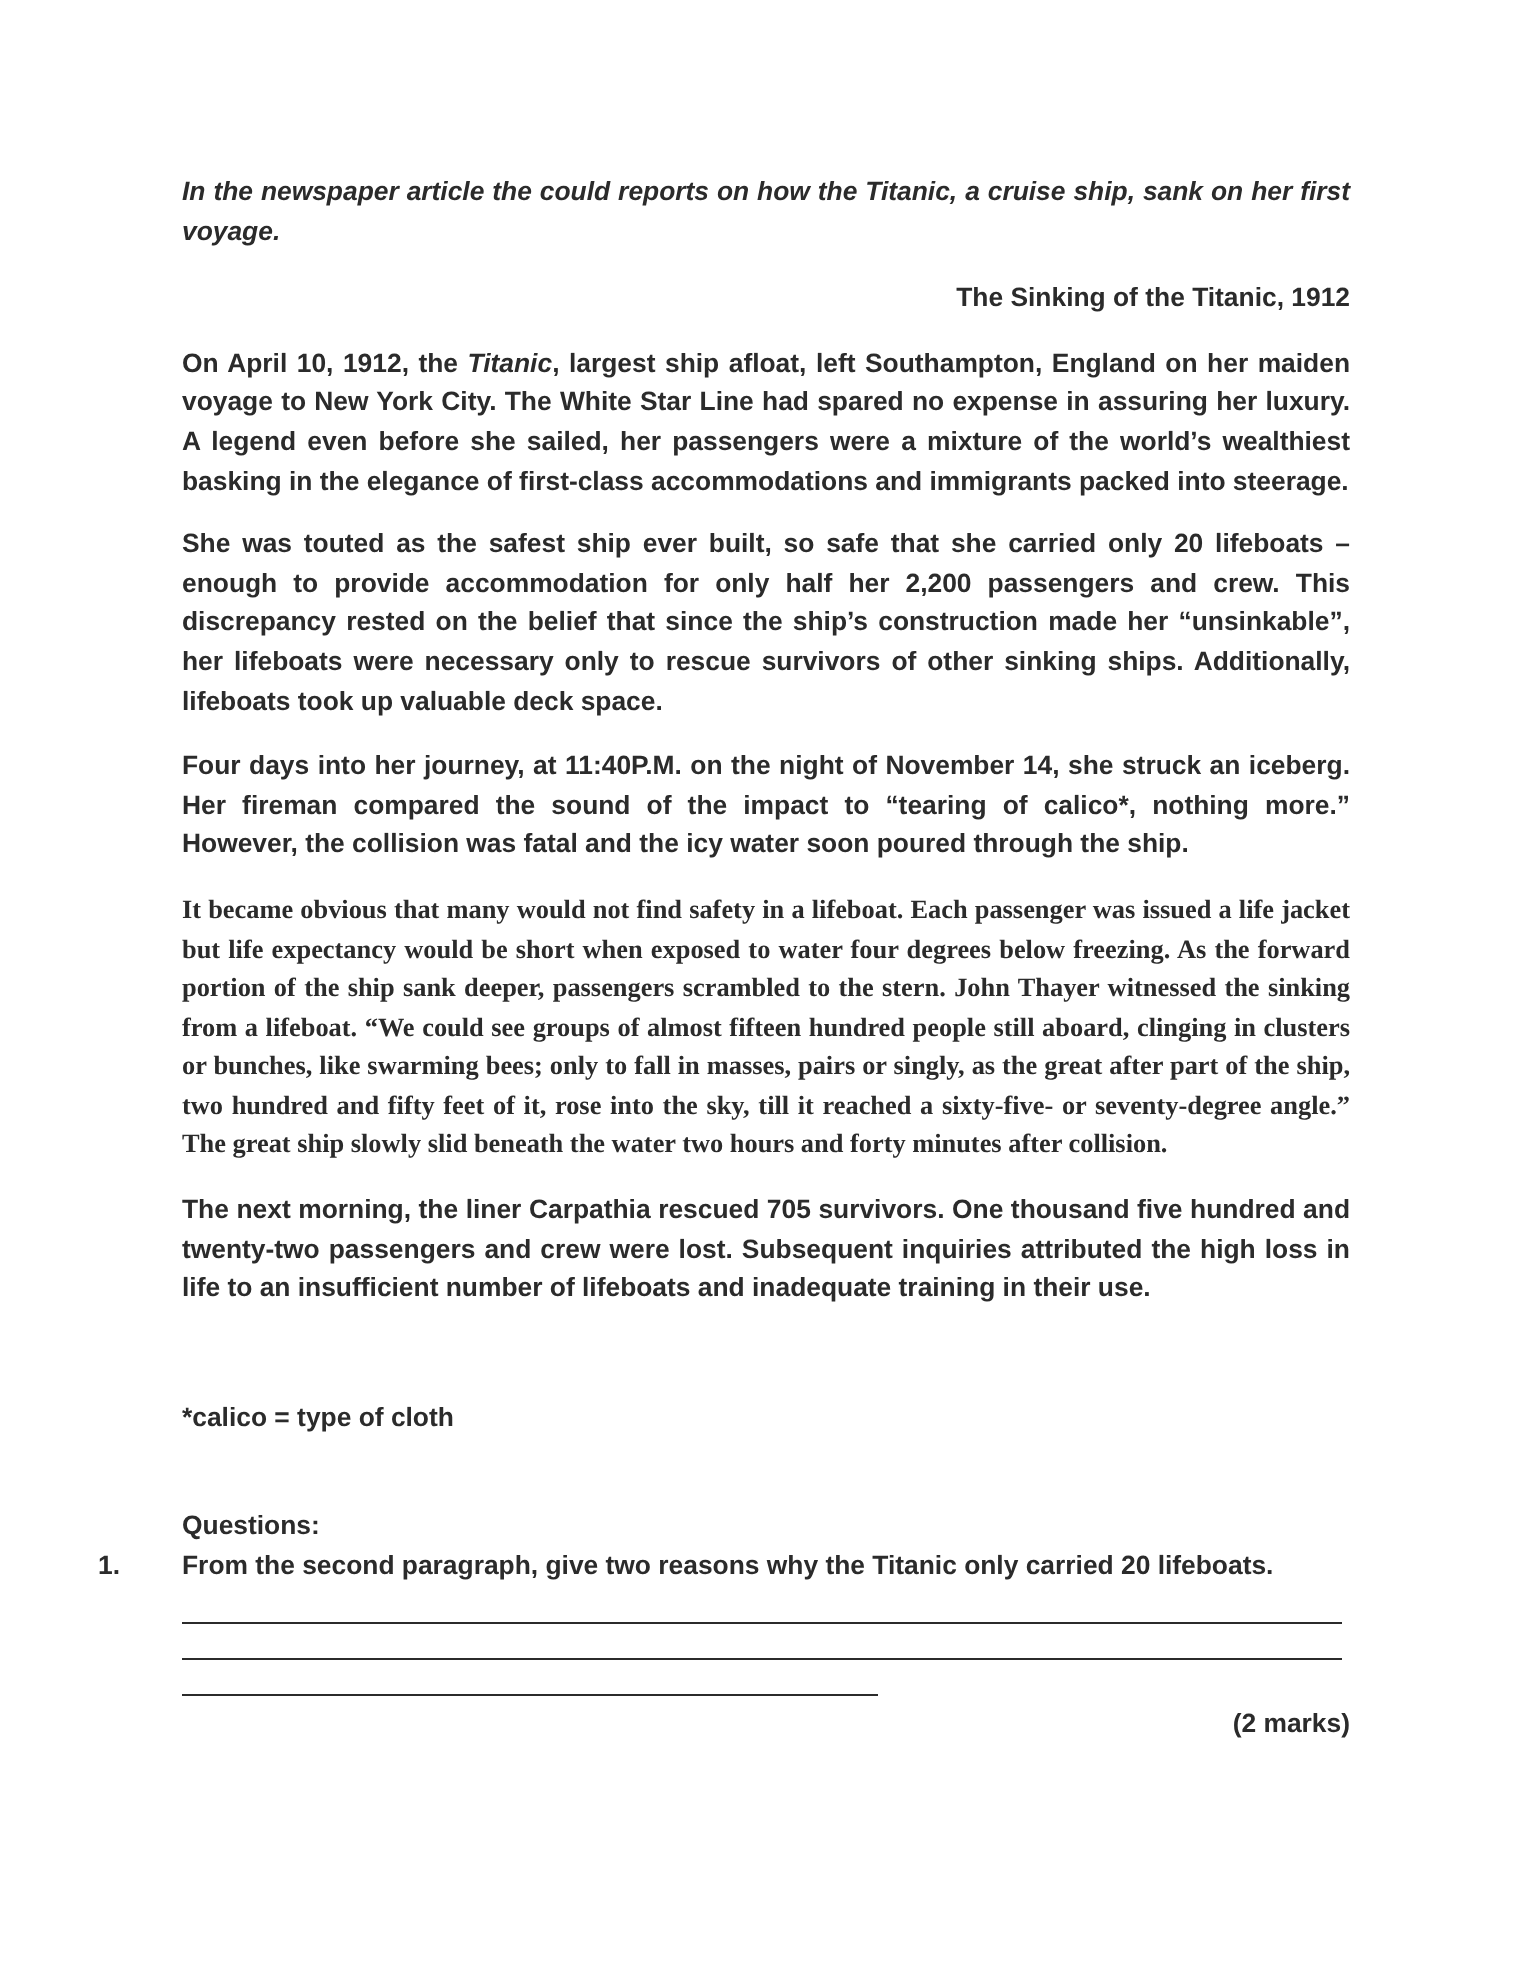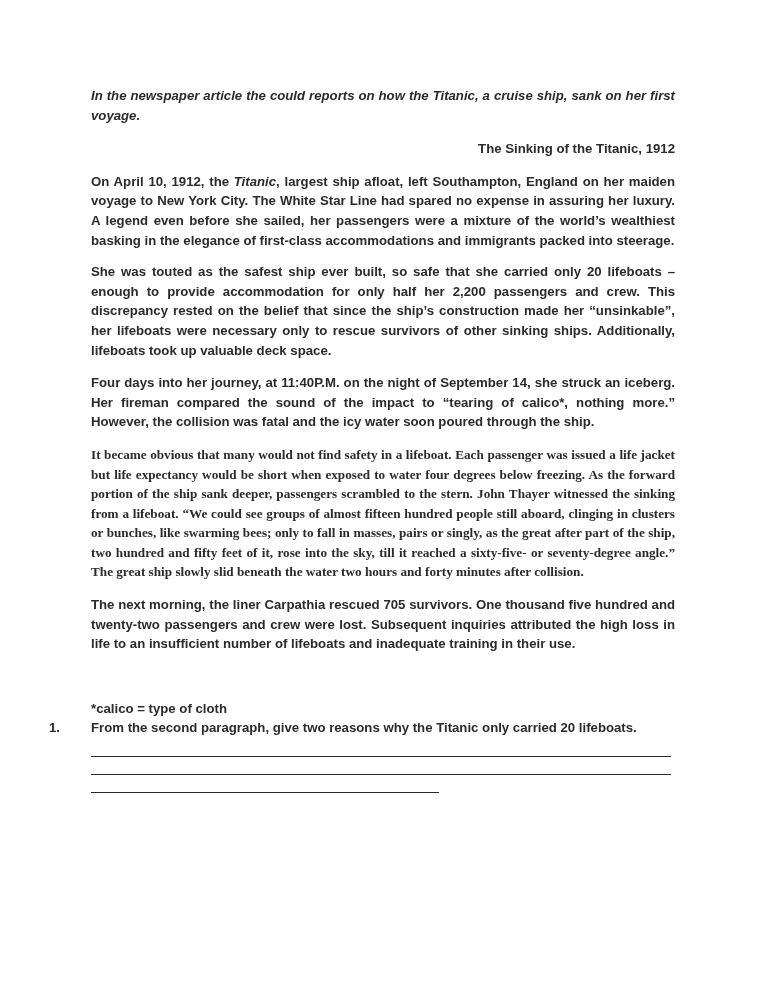--- a/index.html
+++ b/index.html
@@ -95,32 +95,34 @@
 <div class="page">
 
   <p class="intro">In the newspaper article the could reports on how the Titanic, a cruise ship, sank on her first voyage.</p>
 
   <p class="title">The Sinking of the Titanic, 1912</p>
 
   <p class="para p1"><span>On April 10, 1912, the </span><span class="em">Titanic</span><span>, largest ship afloat, left Southampton, England on her maiden voyage to New York City.  The White Star Line had spared no expense in assuring her luxury.  A legend even before she sailed, her passengers were a mixture of the world’s wealthiest basking in the elegance of first-class accommodations and immigrants packed into steerage.</span></p>
 
   <p class="para p2">She was touted as the safest ship ever built, so safe that she carried only 20 lifeboats – enough to provide accommodation for only half her 2,200 passengers and crew.  This discrepancy rested on the belief that since the ship’s construction made her “unsinkable”, her lifeboats were necessary only to rescue survivors of other sinking ships.  Additionally, lifeboats took up valuable deck space.</p>
 
-  <p class="para p3">Four days into her journey, at 11:40P.M. on the night of September 14, she struck an iceberg.  Her fireman compared the sound of the impact to “tearing of calico*, nothing more.”  However, the collision was fatal and the icy water soon poured through the ship.</p>
+  <p class="para p3">Four days into her journey, at 11:40P.M. on the night of November 14, she struck an iceberg.  Her fireman compared the sound of the impact to “tearing of calico*, nothing more.”  However, the collision was fatal and the icy water soon poured through the ship.</p>
 
   <p class="para p4">It became obvious that many would not find safety in a lifeboat.  Each passenger was issued a life jacket but life expectancy would be short when exposed to water four degrees below freezing.  As the forward portion of the ship sank deeper, passengers scrambled to the stern.  John Thayer witnessed the sinking from a lifeboat.  “We could see groups of almost fifteen hundred people still aboard, clinging in clusters or bunches, like swarming bees; only to fall in masses, pairs or singly, as the great after part of the ship, two hundred and fifty feet of it, rose into the sky, till it reached a sixty-five- or seventy-degree angle.”  The great ship slowly slid beneath the water two hours and forty minutes after collision.</p>
 
   <p class="para p5">The next morning, the liner Carpathia rescued 705 survivors.  One thousand five hundred and twenty-two passengers and crew were lost.  Subsequent inquiries attributed the high loss in life to an insufficient number of lifeboats and inadequate training in their use.</p>
 
   <p class="footnote">*calico = type of cloth</p>
 
+  <p class="questions-head">Questions:</p>
 
   <div class="question-row">
     <span class="q-num">1.</span>
     <span>From the second paragraph, give two reasons why the Titanic only carried 20 lifeboats.</span>
   </div>
 
   <div class="answer-line full first"></div>
   <div class="answer-line full"></div>
   <div class="answer-line short"></div>
 
+  <p class="marks">(2 marks)</p>
 
 </div>
 
 </body></html>

